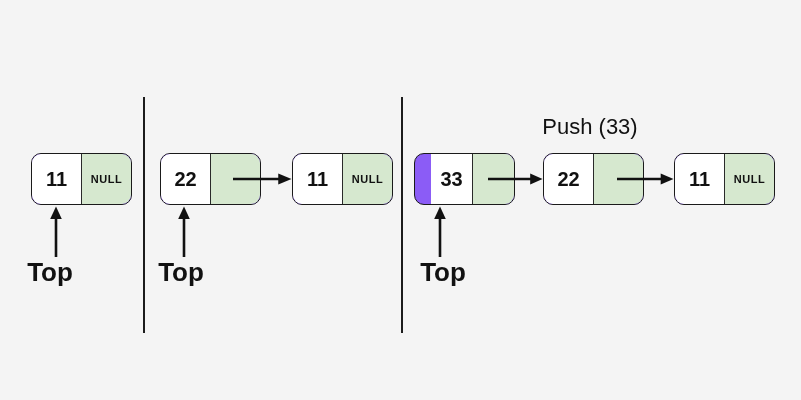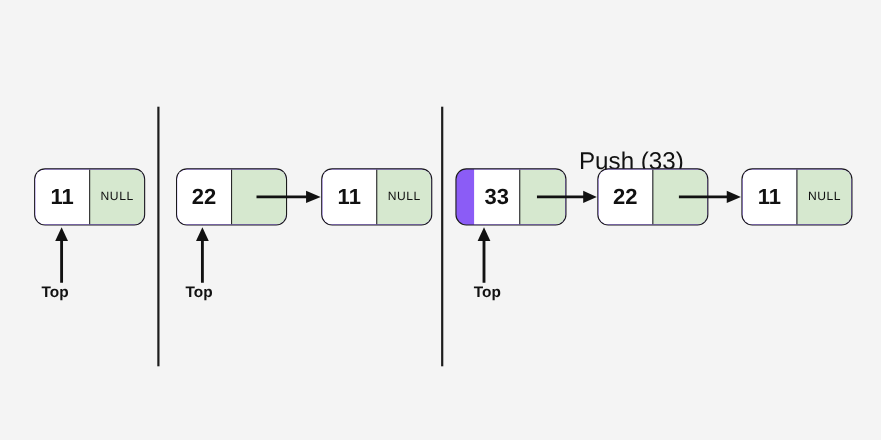--- a/index.html
+++ b/index.html
@@ -37,21 +37,21 @@
   #divider-2 { left: 401px; }
   .push-label {
     position: absolute;
     top: 114px;
     width: 220px;
     text-align: center;
     font-size: 22px;
     font-weight: normal;
   }
   #push-label-22 { left: 165px; }
-  #push-label-33 { left: 464px; margin-top: 20px; }
+  #push-label-33 { left: 480px; }
   .node {
     position: absolute;
     top: 153px;
     width: 101px;
     height: 52px;
     box-sizing: border-box;
     border: 1.6px solid #1a1a1a;
     border-radius: 10px;
     overflow: hidden;
     display: flex;
@@ -65,21 +65,21 @@
   }
   .cell.value {
     background: #ffffff;
     font-size: 20px;
     font-weight: bold;
   }
   .cell.pointer {
     background: #d6e8cf;
     border-left: 1.6px solid #2a2a2a;
     font-size: 11px;
-    font-weight: normal;
+    font-weight: bold;
     letter-spacing: 0.5px;
   }
   #node-s1-11 { left: 31px; }
   #node-s2-22 { left: 160px; }
   #node-s2-11 { left: 292px; }
   #node-s3-33 { left: 414px; padding-left: 16px; }
   #node-s3-22 { left: 543px; }
   #node-s3-11 { left: 674px; }
   .h-arrow {
     position: absolute;
@@ -96,21 +96,21 @@
     height: 52px;
   }
   #top-arrow-1 { left: 49px; }
   #top-arrow-2 { left: 177px; }
   #top-arrow-3 { left: 433px; }
   .top-label {
     position: absolute;
     top: 257px;
     width: 64px;
     text-align: center;
-    font-size: 14px;
+    font-size: 26px;
     font-weight: bold;
   }
   #top-label-1 { left: 18px; }
   #top-label-2 { left: 149px; }
   #top-label-3 { left: 411px; }
 </style>
 </head>
 <body>
 
 <div id="stage">

